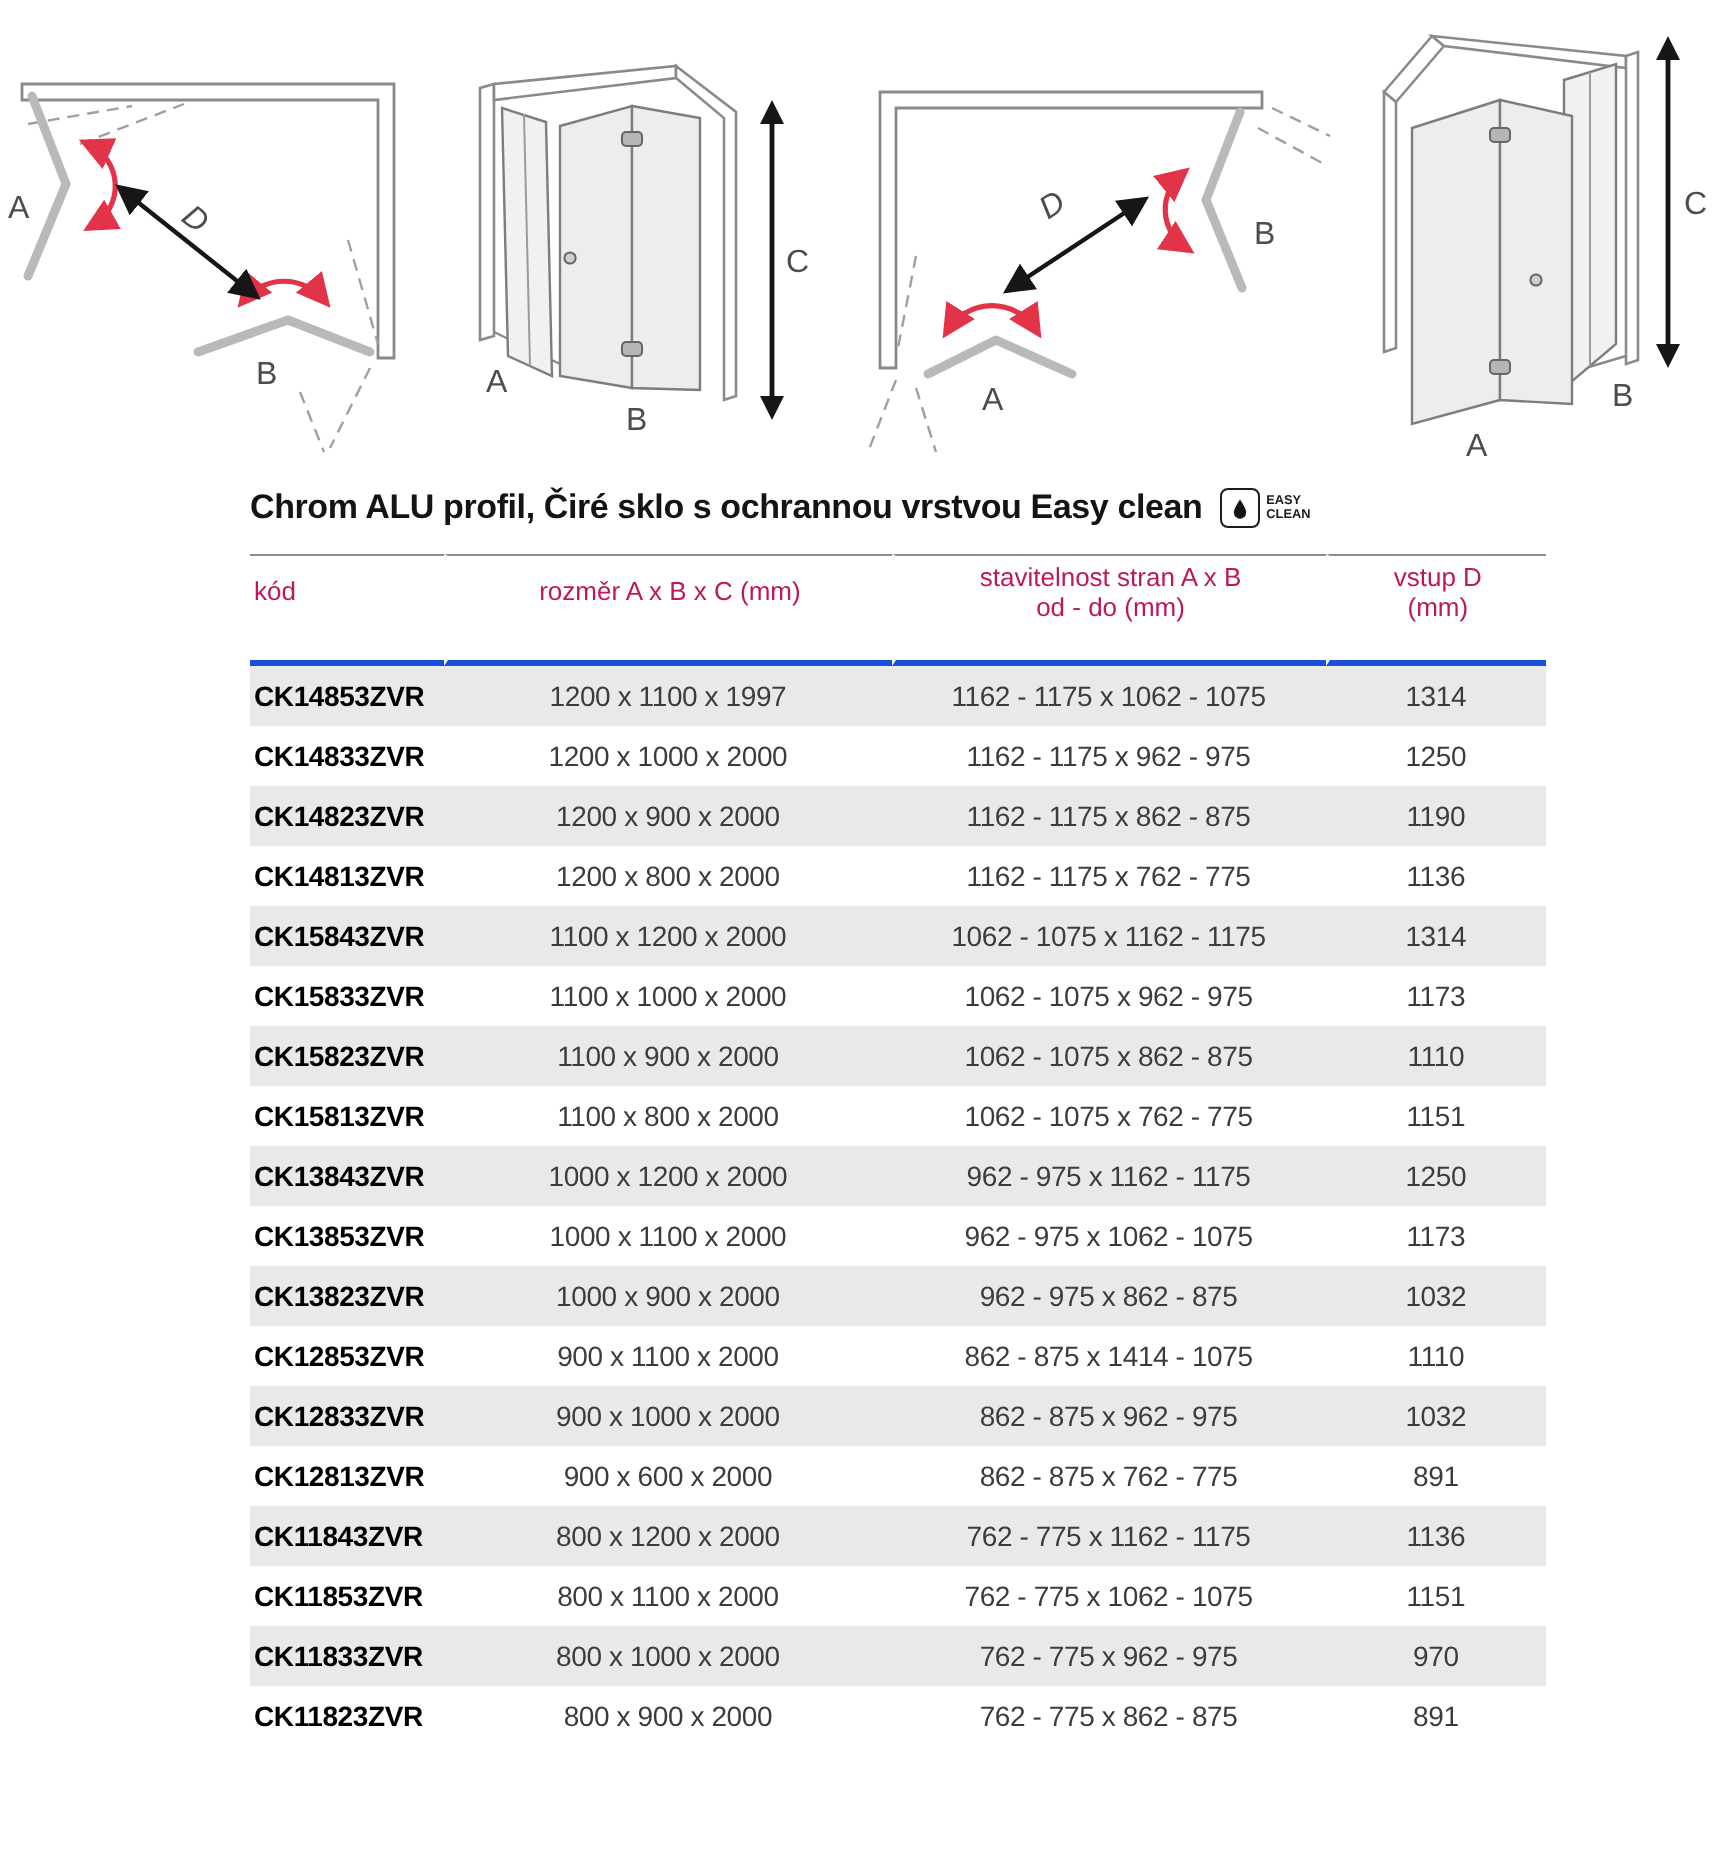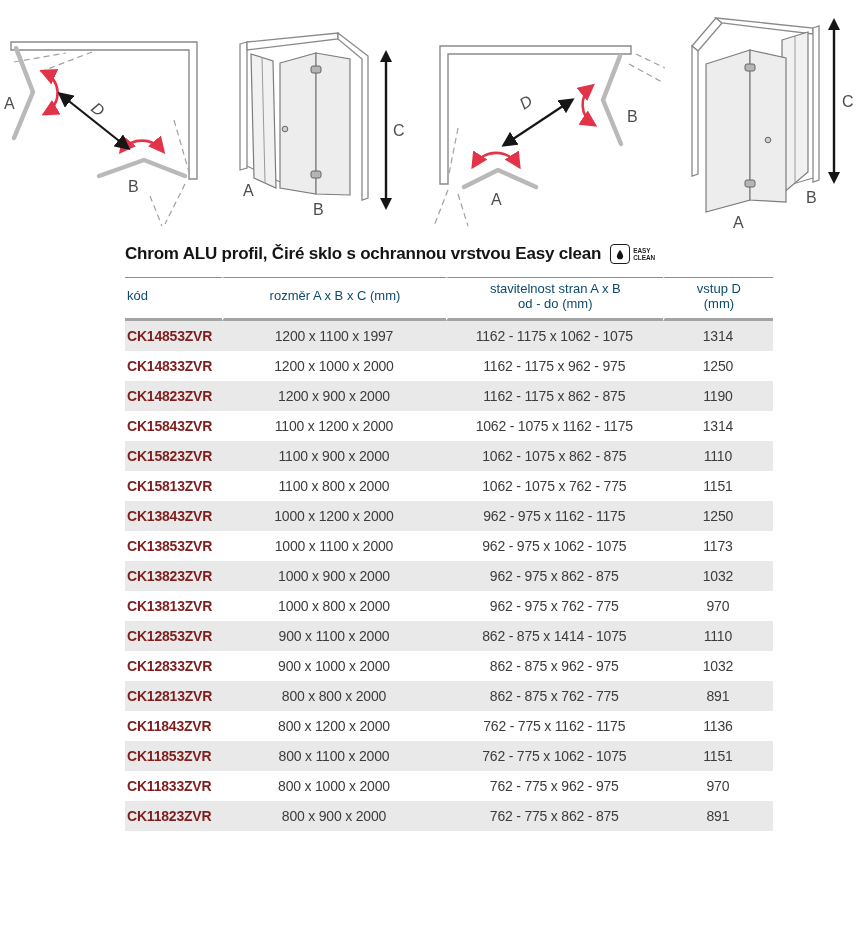--- a/index.html
+++ b/index.html
@@ -19,27 +19,27 @@
   .content { position:absolute; left:108px; top:244px; width:648px;margin-left:17px; }
   .title-row { display:flex; align-items:center; gap:9px; }
   .title { margin:0; font-size:17px; font-weight:bold; color:#141414; letter-spacing:-0.2px; white-space:nowrap; }
   .badge { display:flex; align-items:center; gap:3px; }
   .badge-box { width:18px; height:18px; border:1.7px solid #1c1c1c; border-radius:4px;
                display:flex; align-items:center; justify-content:center; background:#fff; }
   .badge-text { font-size:6.4px; line-height:1.12; color:#1c1c1c; font-weight:700; letter-spacing:0; }
 
   
   table { border-collapse:separate; border-spacing:0; table-layout:fixed; width:648px; margin-top:13px; }
-  thead th { font-weight:normal; font-size:13px; color:#0c4a6e; line-height:1.15;
-             padding:4px 0 6px 0; text-align:center; vertical-align:middle;
-             border-top:1px solid #8e8e8e; border-bottom:3px solid #a3a3a3; }
+  thead th { font-weight:normal; font-size:13px; color:#be185d; line-height:1.15;
+             padding:4px 0 18px 0; text-align:center; vertical-align:middle;
+             border-top:1px solid #8e8e8e; border-bottom:3px solid #1d4ed8; }
   thead th.left { text-align:left; padding-left:2px; }
   thead th + th { border-left:2px solid #fff; }
   tbody td { height:30px; font-size:14px; color:#3c3c3c; text-align:center; padding:0; letter-spacing:-0.2px; }
-  tbody td.code { text-align:left; padding-left:2px; font-weight:bold; color:#7f1d1d; letter-spacing:-0.2px; }
+  tbody td.code { text-align:left; padding-left:2px; font-weight:bold; color:#000000; letter-spacing:-0.2px; }
   tbody tr:nth-child(odd) { background:#e9e9e9; }
 </style>
 </head>
 <body>
 
 <div class="page">
 
   <svg id="d1" class="diagram" width="215" height="222" viewBox="0 0 215 222">
     <defs>
       <marker id="r1" viewBox="0 0 10 10" refX="7" refY="5" markerWidth="6.5" markerHeight="6.5" orient="auto-start-reverse">
@@ -201,26 +201,38 @@
     <td>1162 - 1175 x 962 - 975</td>
     <td>1250</td>
   </tr>
           <tr>
     <td class="code">CK14823ZVR</td>
     <td>1200 x 900 x 2000</td>
     <td>1162 - 1175 x 862 - 875</td>
     <td>1190</td>
   </tr>
           <tr>
+    <td class="code">CK14813ZVR</td>
+    <td>1200 x 800 x 2000</td>
+    <td>1162 - 1175 x 762 - 775</td>
+    <td>1136</td>
+  </tr>
+          <tr>
     <td class="code">CK15843ZVR</td>
     <td>1100 x 1200 x 2000</td>
     <td>1062 - 1075 x 1162 - 1175</td>
     <td>1314</td>
   </tr>
           <tr>
+    <td class="code">CK15833ZVR</td>
+    <td>1100 x 1000 x 2000</td>
+    <td>1062 - 1075 x 962 - 975</td>
+    <td>1173</td>
+  </tr>
+          <tr>
     <td class="code">CK15823ZVR</td>
     <td>1100 x 900 x 2000</td>
     <td>1062 - 1075 x 862 - 875</td>
     <td>1110</td>
   </tr>
           <tr>
     <td class="code">CK15813ZVR</td>
     <td>1100 x 800 x 2000</td>
     <td>1062 - 1075 x 762 - 775</td>
     <td>1151</td>
@@ -237,40 +249,34 @@
     <td>962 - 975 x 1062 - 1075</td>
     <td>1173</td>
   </tr>
           <tr>
     <td class="code">CK13823ZVR</td>
     <td>1000 x 900 x 2000</td>
     <td>962 - 975 x 862 - 875</td>
     <td>1032</td>
   </tr>
           <tr>
-    <td class="code">CK13813ZVR</td>
-    <td>1000 x 800 x 2000</td>
-    <td>962 - 975 x 762 - 775</td>
-    <td>970</td>
-  </tr>
-          <tr>
     <td class="code">CK12853ZVR</td>
     <td>900 x 1100 x 2000</td>
     <td>862 - 875 x 1414 - 1075</td>
     <td>1110</td>
   </tr>
           <tr>
     <td class="code">CK12833ZVR</td>
     <td>900 x 1000 x 2000</td>
     <td>862 - 875 x 962 - 975</td>
     <td>1032</td>
   </tr>
           <tr>
     <td class="code">CK12813ZVR</td>
-    <td>800 x 800 x 2000</td>
+    <td>900 x 600 x 2000</td>
     <td>862 - 875 x 762 - 775</td>
     <td>891</td>
   </tr>
           <tr>
     <td class="code">CK11843ZVR</td>
     <td>800 x 1200 x 2000</td>
     <td>762 - 775 x 1162 - 1175</td>
     <td>1136</td>
   </tr>
           <tr>

